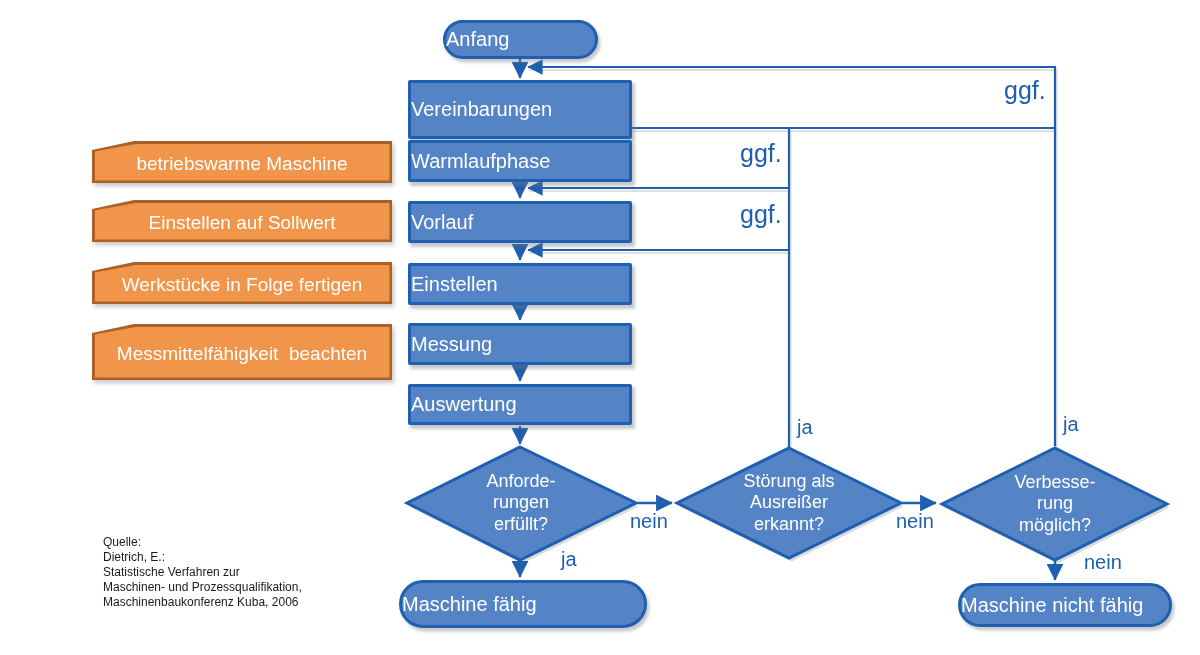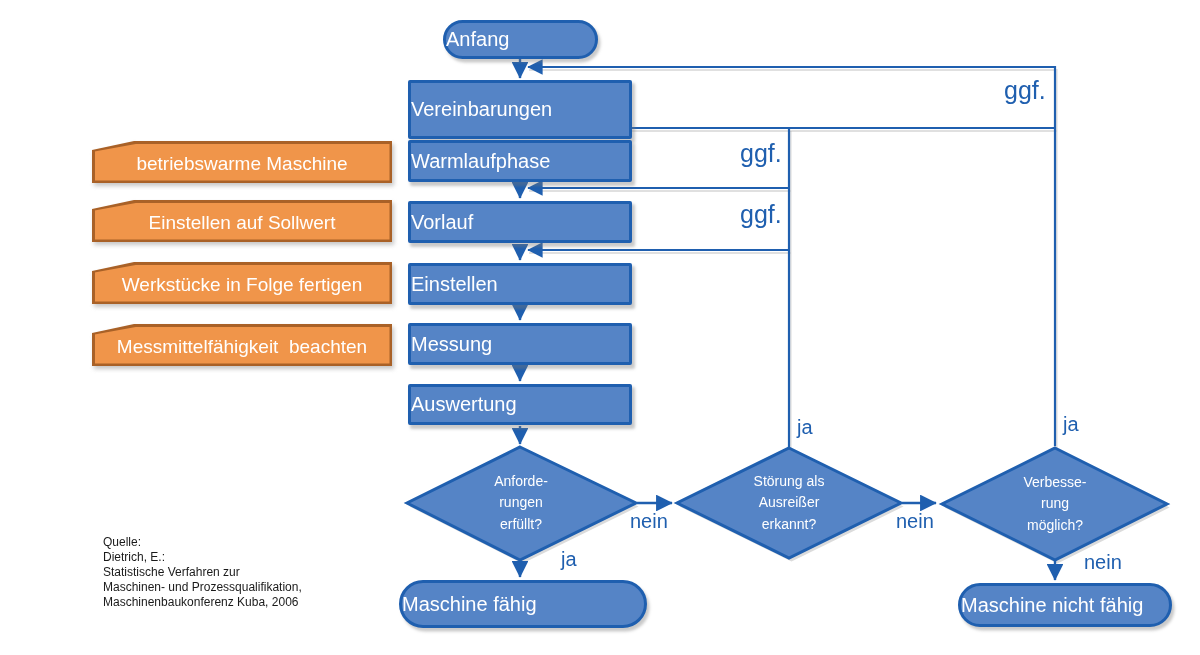--- a/index.html
+++ b/index.html
@@ -11,21 +11,21 @@
   #canvas{position:relative;width:1200px;height:655px;background:var(--background);
     overflow:hidden;font-family:"Liberation Sans","DejaVu Sans",sans-serif;}
   #lines{position:absolute;left:0;top:0;}
   .shape{position:absolute;box-sizing:border-box;display:flex;align-items:center;
     justify-content:flex-start;color:var(--shape-text);text-align:center;
     background:var(--blue-fill);border:3px solid var(--blue-border);
     box-shadow:2.5px 3.5px 3px rgba(120,120,120,.40);}
   .pill{border-radius:21px;font-size:20px;}
   .step{left:408px;width:224px;border-radius:2px;font-size:20px;}
   .dtext{position:absolute;display:flex;align-items:center;justify-content:center;
-    text-align:center;color:var(--shape-text);font-size:14px;line-height:21.5px;
+    text-align:center;color:var(--shape-text);font-size:18px;line-height:21.5px;
     white-space:pre-wrap;}
   .note{position:absolute;left:92px;width:300px;
     filter:drop-shadow(2px 3px 2px rgba(130,130,130,.45));}
   .note-border{position:absolute;inset:0;background:var(--orange-border);
     clip-path:polygon(42px 0,100% 0,100% 100%,0 100%,0 9px);}
   .note-fill{position:absolute;inset:2.5px;background:var(--orange-fill);
     clip-path:polygon(44px 0,100% 0,100% 100%,0 100%,0 8px);}
   .note-text{position:absolute;inset:0;display:flex;align-items:center;justify-content:center;
     color:var(--shape-text);font-size:19px;line-height:23px;text-align:center;
     white-space:pre-wrap;padding-top:2px;}
@@ -115,21 +115,21 @@
   <div class="note" style="top:200px;height:42px;">
     <div class="note-border"></div>
     <div class="note-fill"></div>
     <div class="note-text">Einstellen auf Sollwert</div>
   </div>
   <div class="note" style="top:262px;height:42px;border-radius:10px;">
     <div class="note-border"></div>
     <div class="note-fill"></div>
     <div class="note-text">Werkstücke in Folge fertigen</div>
   </div>
-  <div class="note" style="top:324px;height:42px;">
+  <div class="note" style="top:324px;height:56px;">
     <div class="note-border"></div>
     <div class="note-fill"></div>
     <div class="note-text">Messmittelfähigkeit  beachten</div>
   </div>
 
   <div class="dtext" style="left:445px;top:461px;width:152px;height:84px;">Anforde-
 rungen
 erfüllt?</div>
   <div class="dtext" style="left:713px;top:463px;width:152px;height:80px;">Störung als
 Ausreißer

